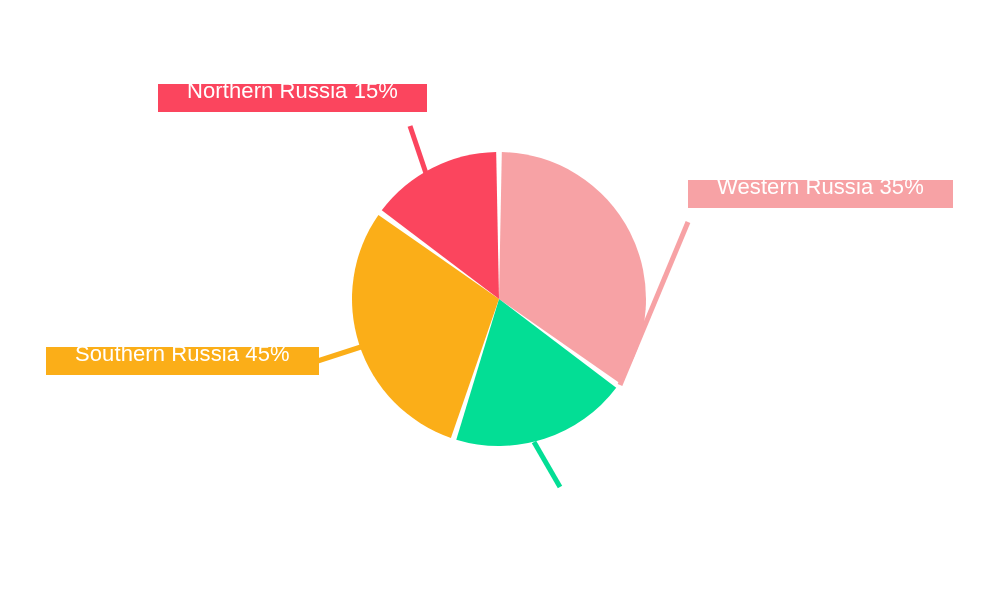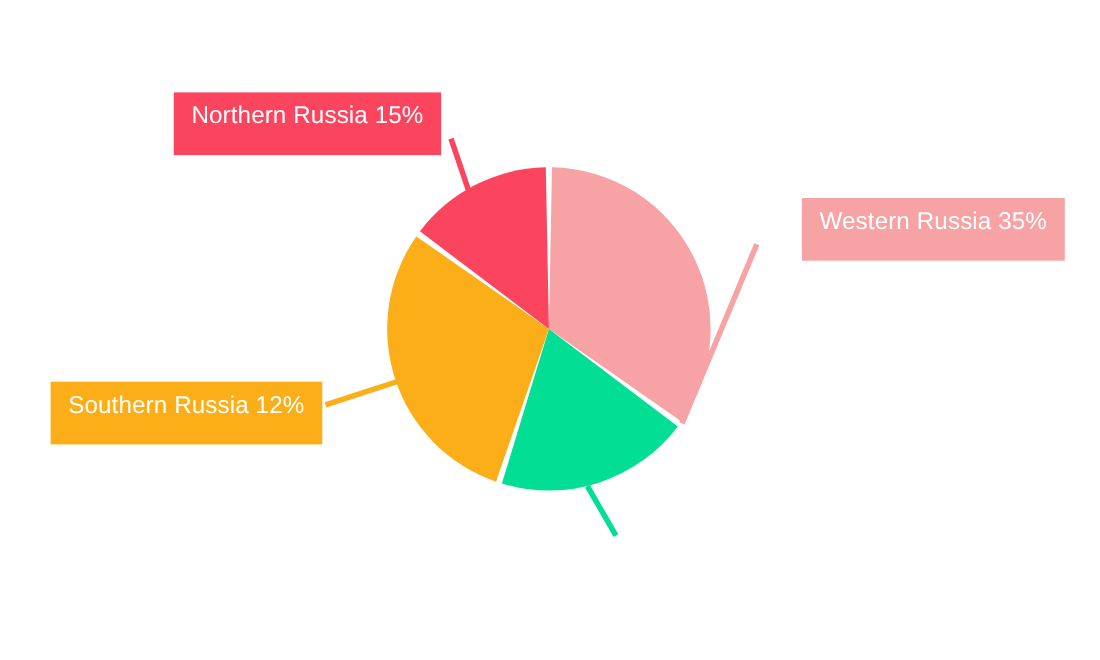--- a/index.html
+++ b/index.html
@@ -23,25 +23,25 @@
   #pie-svg {
     position: absolute;
     left: 0;
     top: 0;
     width: 1000px;
     height: 600px;
   }
   .label-box {
     position: absolute;
     display: flex;
-    align-items: flex-start;
+    align-items: flex-end;
     justify-content: flex-start;
     box-sizing: border-box;
-    padding: 0 16px;
-    height: 57px;
+    padding: 0 29px;
+    height: 28px;
     color: #ffffff;
     font-size: 22px;
     font-family: "Liberation Sans", sans-serif;
     line-height: 42px;
     white-space: nowrap;
     letter-spacing: 0.1px;
   }
   .label-text {
     color: #ffffff;
     font-size: 22px;
@@ -67,26 +67,26 @@
     </g>
 
     <g>
       <path id="slice-western" d="M 499.00 299.00 L 501.82 152.03 A 147 147 0 0 1 619.56 383.11 Z" fill="#F7A2A5"></path>
       <path id="slice-eastern" d="M 499.00 299.00 L 616.24 387.67 A 147 147 0 0 1 456.27 439.65 Z" fill="#03DE95"></path>
       <path id="slice-southern" d="M 499.00 299.00 L 450.90 437.91 A 147 147 0 0 1 378.44 214.89 Z" fill="#FBAE18"></path>
       <path id="slice-northern" d="M 499.00 299.00 L 381.76 210.33 A 147 147 0 0 1 496.18 152.03 Z" fill="#FB455E"></path>
     </g>
   </svg>
 
-  <div class="label-box" id="label-western" style="background: rgb(247, 162, 165); color: rgb(255, 255, 255); margin-left: 41px;">
+  <div class="label-box" id="label-western" style="background: rgb(247, 162, 165); color: rgb(255, 255, 255);">
     <span class="label-text">Western Russia 35%</span>
   </div>
 
   <div class="label-box" id="label-northern" style="background: rgb(251, 69, 94); color: rgb(255, 255, 255);">
     <span class="label-text">Northern Russia 15%</span>
   </div>
 
   <div class="label-box" id="label-southern" style="background: rgb(251, 174, 24); color: rgb(255, 255, 255);">
-    <span class="label-text">Southern Russia 12%</span>
+    <span class="label-text">Southern Russia 45%</span>
   </div>
 
 
 </div>
 
 </body></html>

